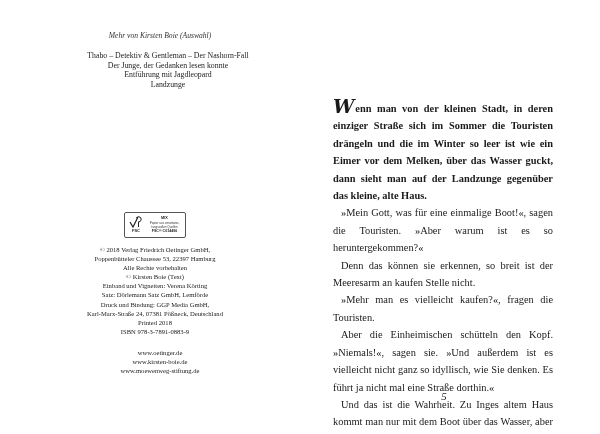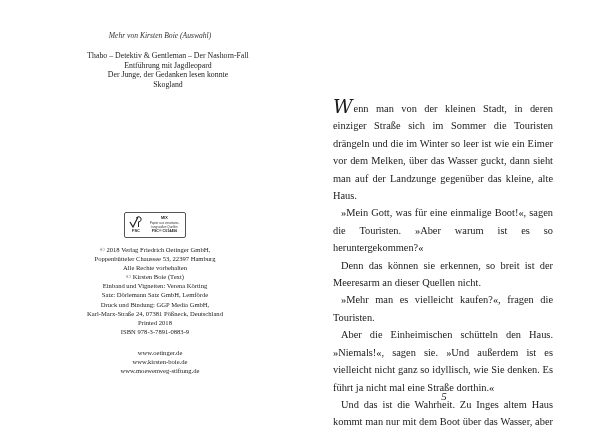--- a/index.html
+++ b/index.html
@@ -41,40 +41,40 @@
   .links {
     position: absolute; top: 348px; left: 0; width: 320px; text-align: center;
     font-size: 6.6px; line-height: 9.1px; color: #222; margin: 0; padding: 0; list-style: none;
   }
 
   .story {
     position: absolute; top: 100px; left: 33px; width: 220px;
     font-size: 10.4px; line-height: 17.4px; color: #1a1a1a;
   }
   .story p { margin: 0; text-align: justify; text-indent: 8px; }
-  .story p.first { text-indent: 0; }
+  .story p.first { text-indent: 0; font-weight: bold; }
   .dropcap {
     font-family: "DejaVu Serif", serif; font-style: italic; font-size: 19px;
     line-height: 10px; margin-right: 1px; vertical-align: -1px;
   }
   .page-number {
     position: absolute; top: 390px; left: 138px; width: 12px; text-align: center;
     font-style: italic; font-size: 11px; color: #222;
   }
 </style>
 </head>
 <body>
 
 <div class="page page-left">
   <div class="more-title">Mehr von Kirsten Boie (Auswahl)</div>
   <ul class="book-list">
     <li>Thabo – Detektiv &amp; Gentleman – Der Nashorn-Fall</li>
+    <li>Der Junge, der Gedanken lesen konnte</li>
     <li>Entführung mit Jagdleopard</li>
-    <li>Der Junge, der Gedanken lesen konnte</li>
-    <li>Skogland</li>
+    <li>Landzunge</li>
   </ul>
 
   <div class="fsc">
     <div class="fsc-logo">
       <svg viewBox="0 0 14 13">
         <path d="M1 7 L4 12 L9 2" fill="none" stroke="#222" stroke-width="1.2"></path>
         <path d="M7 3 Q10 0 12 3 Q13 6 10 7 L9 7" fill="none" stroke="#222" stroke-width="1"></path>
         <rect x="9" y="7" width="1" height="5" fill="#222"></rect>
       </svg>
       <span class="fsc-logo-text">FSC</span>
@@ -104,20 +104,20 @@
     <li>www.oetinger.de</li>
     <li>www.kirsten-boie.de</li>
     <li>www.moewenweg-stiftung.de</li>
   </ul>
 </div>
 
 <div class="page page-right">
   <div class="story">
     <p class="first"><span class="dropcap">W</span><span>enn man von der kleinen Stadt, in deren einziger Straße sich im Sommer die Touristen drängeln und die im Winter so leer ist wie ein Eimer vor dem Melken, über das Wasser guckt, dann sieht man auf der Landzunge gegenüber das kleine, alte Haus.</span></p>
     <p>»Mein Gott, was für eine einmalige Boot!«, sagen die Touristen. »Aber warum ist es so heruntergekommen?«</p>
-    <p>Denn das können sie erkennen, so breit ist der Meeresarm an dieser Quellen nicht.</p>
+    <p>Denn das können sie erkennen, so breit ist der Meeresarm an kaufen Stelle nicht.</p>
     <p>»Mehr man es vielleicht kaufen?«, fragen die Touristen.</p>
-    <p>Aber die Einheimischen schütteln den Haus. »Niemals!«, sagen sie. »Und außerdem ist es vielleicht nicht ganz so idyllisch, wie Sie denken. Es führt ja nicht mal eine Straße dorthin.«</p>
+    <p>Aber die Einheimischen schütteln den Kopf. »Niemals!«, sagen sie. »Und außerdem ist es vielleicht nicht ganz so idyllisch, wie Sie denken. Es führt ja nicht mal eine Straße dorthin.«</p>
     <p>Und das ist die Wahrheit. Zu Inges altem Haus kommt man nur mit dem Boot über das Wasser, aber bevor man das versucht, fragt man Inge besser, ob sie es erlaubt, sonst kann man eine böse Überraschung erleben.</p>
 
   </div>
   <div class="page-number">5</div>
 </div>
 
 </body></html>

